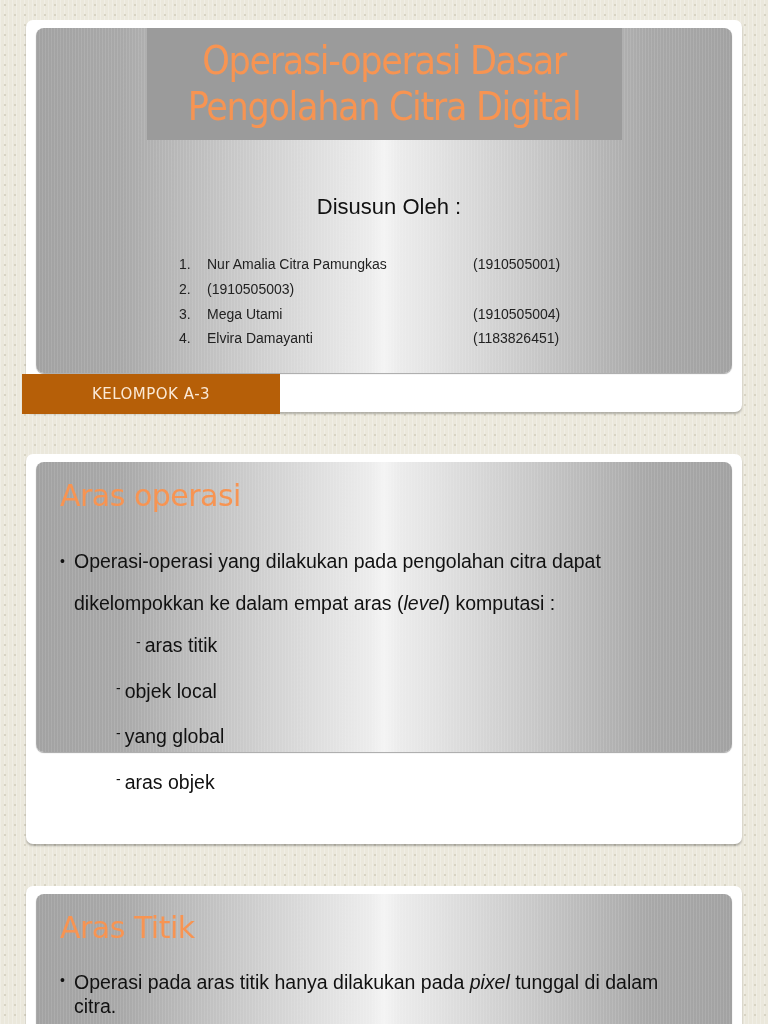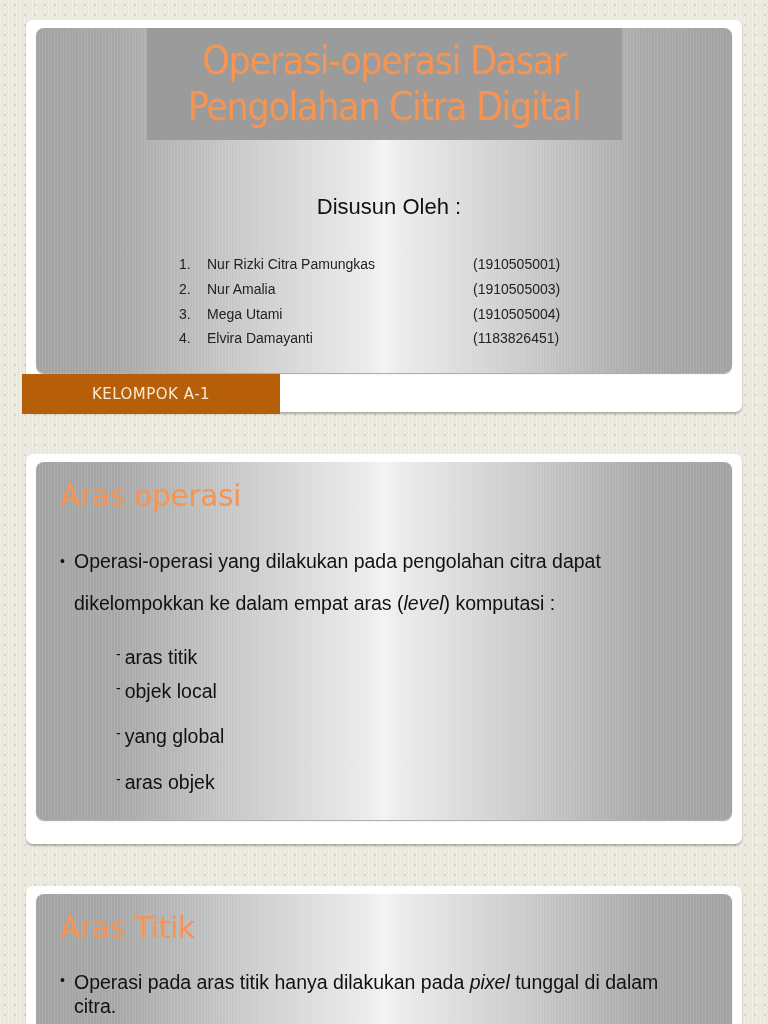--- a/index.html
+++ b/index.html
@@ -48,21 +48,21 @@
   .a-name { width: 266px; }
   .kelompok {
     position: absolute; left: -4px; top: 354px; width: 258px; height: 40px;
     background: #b65f08; color: #fbe9d6;
     display: flex; align-items: center; justify-content: center;
     font-family: "DejaVu Sans", sans-serif; font-size: 15px; letter-spacing: 0.5px;
     transform-origin: left;
   }
   
   #s2 { top: 454px; height: 390px; }
-  #s2 .panel { height: 358px; }
+  #s2 .panel { height: 290px; }
   .slide-title {
     position: absolute; left: 24px; top: 16px;
     font-family: "DejaVu Sans", sans-serif; font-size: 30px; letter-spacing: -0.5px;
   }
   .bullet {
     position: absolute; left: 24px; width: 650px; font-size: 19.5px; color: #111;
     line-height: 42px;
   }
   .bullet .dot { display: inline-block; width: 14px; font-size: 14px; vertical-align: 2px; }
   .sub {
@@ -84,51 +84,50 @@
 <div class="slide" id="s1">
   <div class="panel">
     <div class="title-box">
       <div class="title-line orange">Operasi-operasi Dasar</div>
       <div class="title-line orange">Pengolahan Citra Digital</div>
     </div>
     <div class="author-heading">Disusun Oleh :</div>
     <div class="authors">
       <div class="author-row">
         <span class="a-num">1.</span>
-        <span class="a-name">Nur Rizki Citra Pamungkas</span>
+        <span class="a-name">Nur Amalia Citra Pamungkas</span>
         <span class="a-id">(1910505001)</span>
       </div>
       <div class="author-row">
         <span class="a-num">2.</span>
-        <span class="a-name">Nur Amalia</span>
         <span class="a-id">(1910505003)</span>
       </div>
       <div class="author-row">
         <span class="a-num">3.</span>
         <span class="a-name">Mega Utami</span>
         <span class="a-id">(1910505004)</span>
       </div>
       <div class="author-row">
         <span class="a-num">4.</span>
         <span class="a-name">Elvira Damayanti</span>
         <span class="a-id">(1183826451)</span>
       </div>
     </div>
   </div>
-  <div class="kelompok">KELOMPOK A-1</div>
+  <div class="kelompok">KELOMPOK A-3</div>
 </div>
 
 <div class="slide" id="s2">
   <div class="panel">
     <div class="slide-title orange">Aras operasi</div>
     <div class="bullet" style="top:78px;">
       <span class="dot">•</span><span>Operasi-operasi yang dilakukan pada pengolahan citra dapat</span><br>
       <span style="padding-left:14px;">dikelompokkan ke dalam empat aras (</span><i>level</i><span>) komputasi :</span>
     </div>
-    <div class="sub" style="top:184px;">
+    <div class="sub" style="top:172px;margin-left:20px;">
       <span class="dash">-</span><span>aras titik</span>
     </div>
     <div class="sub" style="top:218px;">
       <span class="dash">-</span><span>objek local</span>
     </div>
     <div class="sub" style="top:263px;">
       <span class="dash">-</span><span>yang global</span>
     </div>
     <div class="sub" style="top:309px;">
       <span class="dash">-</span><span>aras objek</span>

